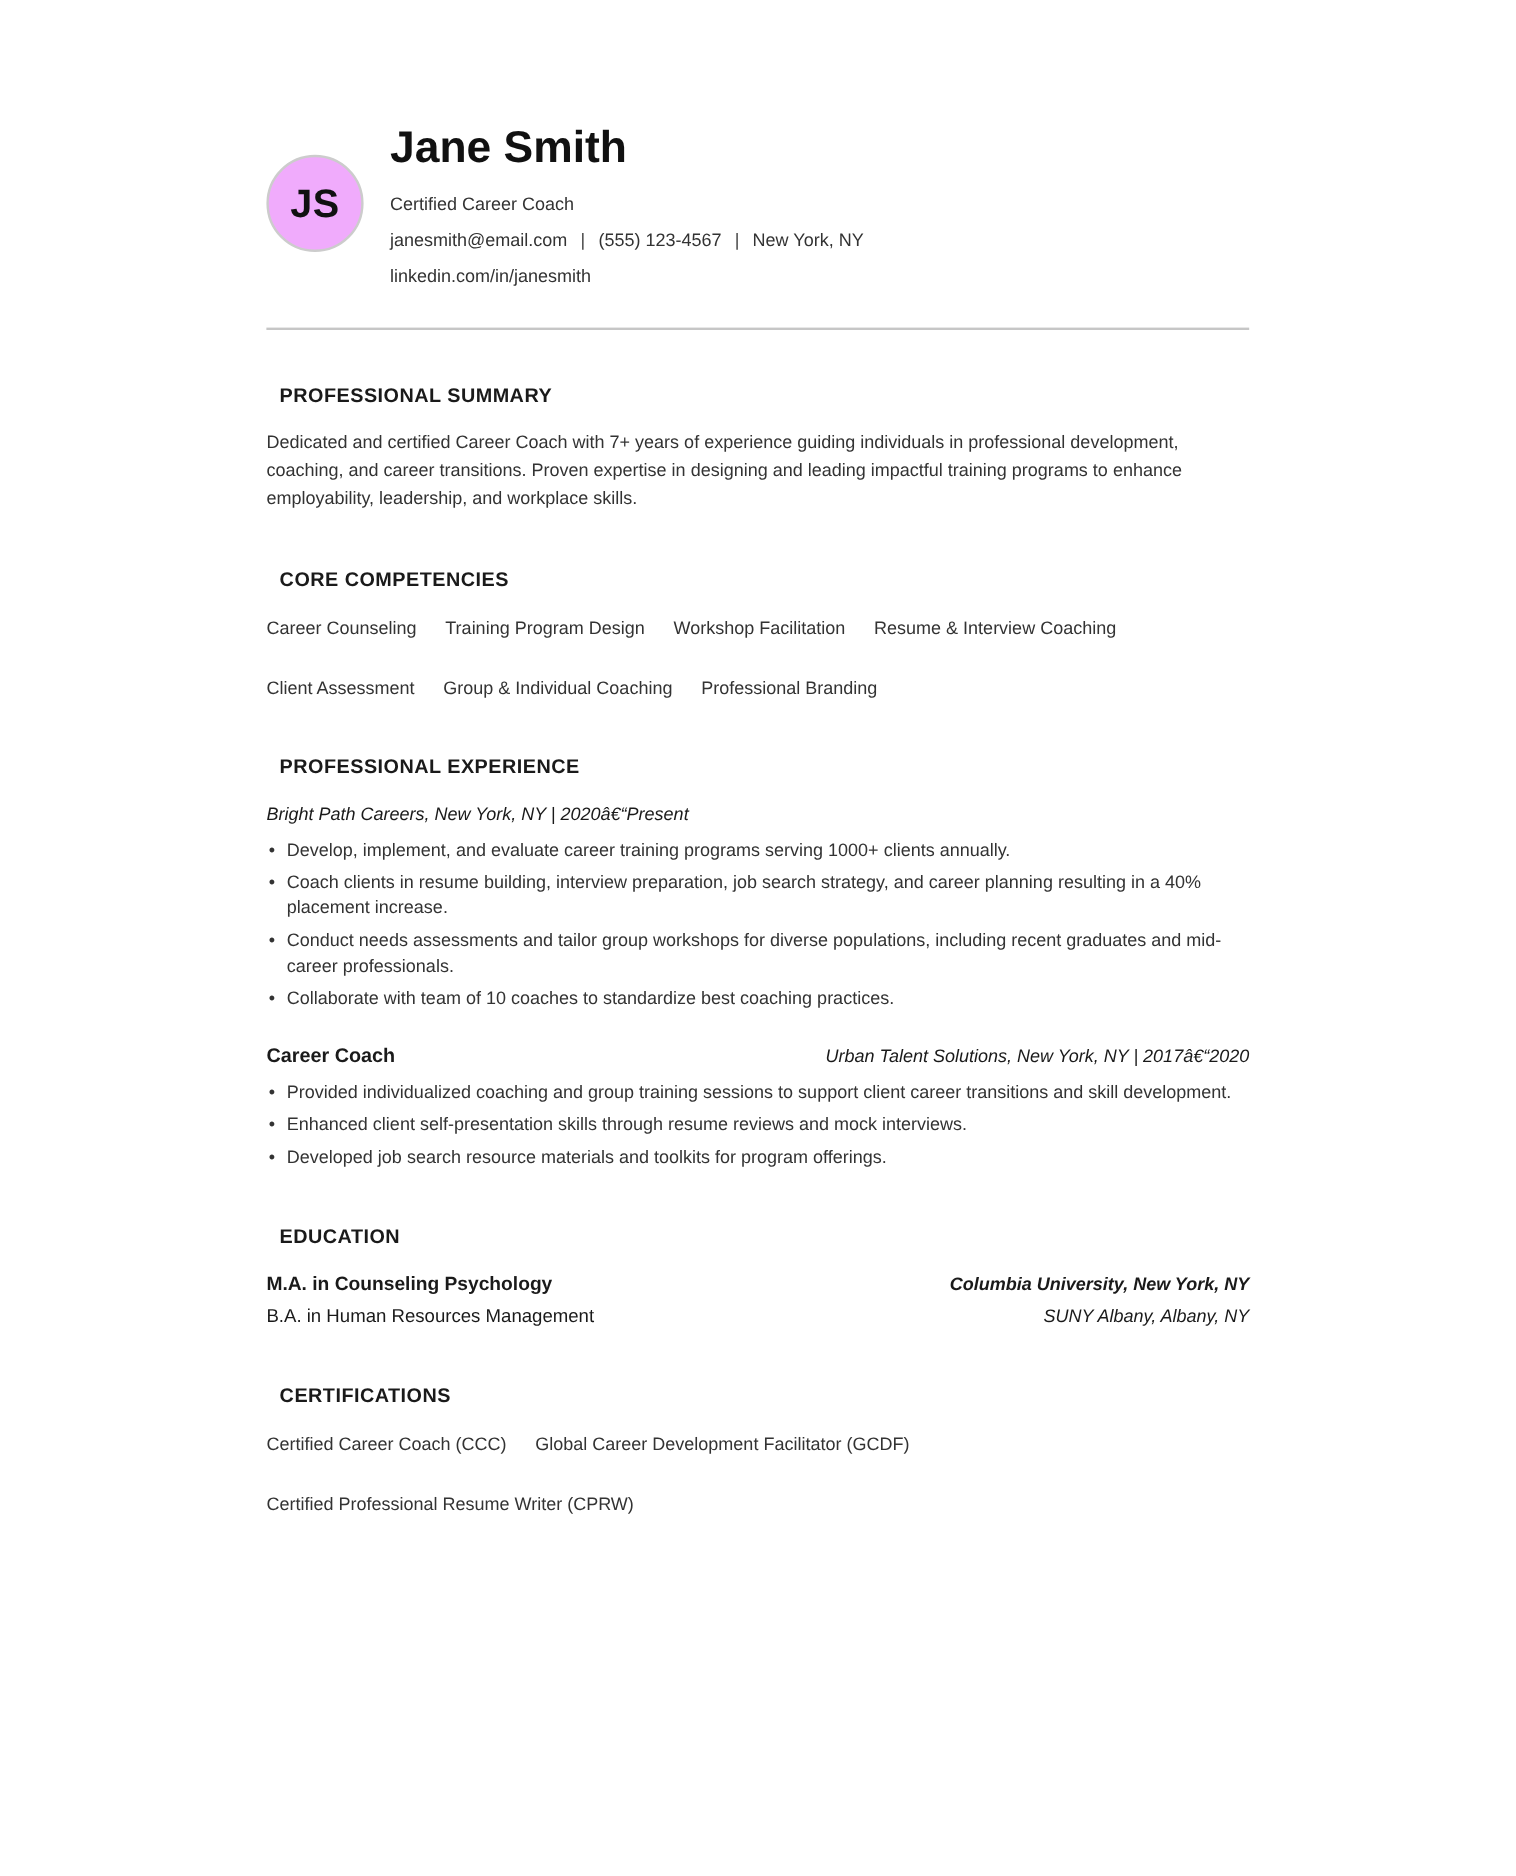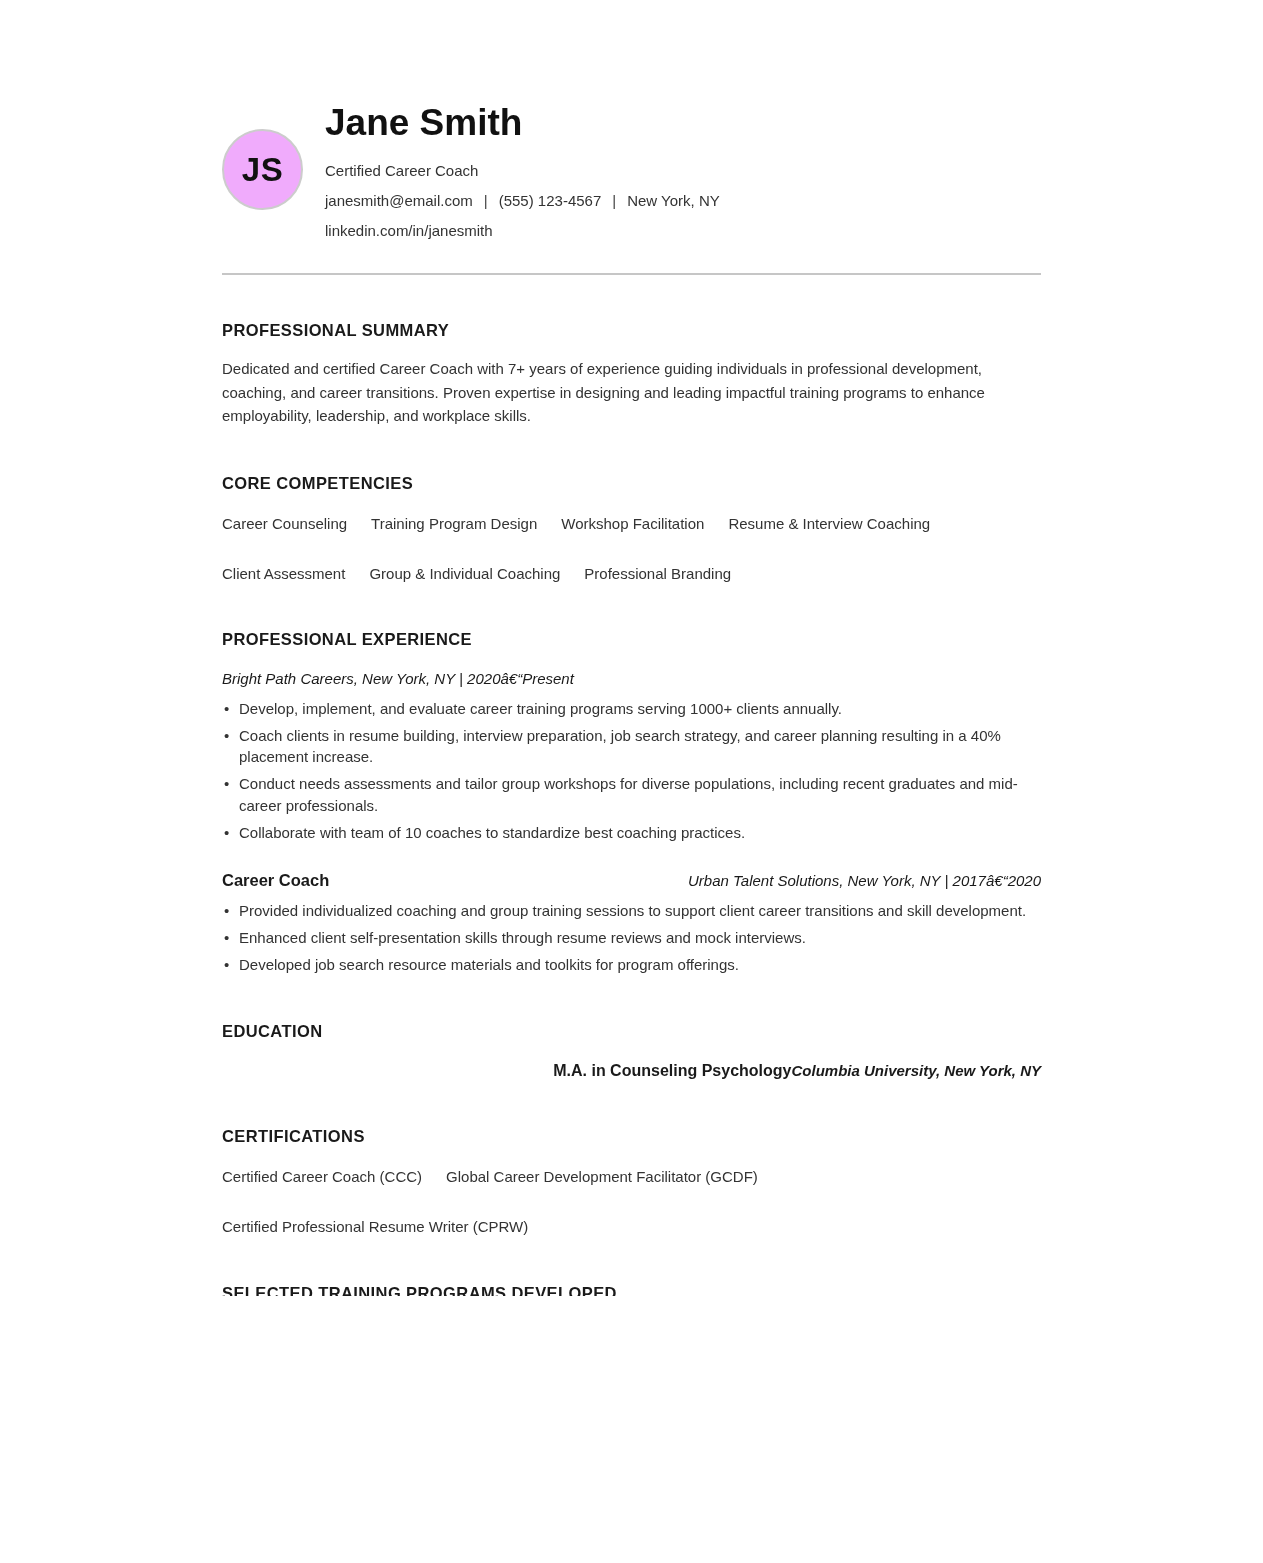--- a/index.html
+++ b/index.html
@@ -46,21 +46,21 @@
   .divider {
     margin-top: 28px;
     border: none;
     border-top: 2px solid #c6c6c6;
     height: 0;
   }
 
   
   .section { margin-top: 45px; }
   .section-heading {
-    margin: 0;
+    margin: 11px;
     font-size: 16.5px;
     font-weight: 700;
     letter-spacing: 0.4px;
     color: #1a1a1a;
     line-height: 21px;
   }
   .summary-text {
     margin: 16px 0 0;
     font-size: 15px;
     line-height: 23.5px;
@@ -84,21 +84,21 @@
     padding-left: 17px;
     font-size: 15px;
     line-height: 21.5px;
     color: #333333;
     margin-top: 5.5px;
   }
   .bullet-list li::before { content: "\2022"; position: absolute; left: 2px; color: #333333; }
 
   
   .edu-row { display: flex; justify-content: space-between; align-items: baseline; }
-  .edu-row.first { margin-top: 18px; justify-content: flex-end; }
+  .edu-row.first { margin-top: 18px; }
   .edu-row.second { margin-top: 6px; }
   .edu-degree { font-size: 15.5px; line-height: 21px; color: #1a1a1a; }
   .edu-row.first .edu-degree { font-weight: 700; font-size: 16px; }
   .edu-school { font-size: 15px; font-style: italic; line-height: 21px; color: #1a1a1a; }
   .edu-row.first .edu-school { font-weight: 700; }
 
   
   .clipped-section { margin-top: 46px; height: 13px; overflow: hidden; }
 </style>
 </head>
@@ -167,20 +167,24 @@
       </ul>
     </div>
   </div>
 
   <div class="section">
     <h2 class="section-heading">EDUCATION</h2>
     <div class="edu-row first">
       <span class="edu-degree">M.A. in Counseling Psychology</span>
       <span class="edu-school">Columbia University, New York, NY</span>
     </div>
+    <div class="edu-row second">
+      <span class="edu-degree">B.A. in Human Resources Management</span>
+      <span class="edu-school">SUNY Albany, Albany, NY</span>
+    </div>
   </div>
 
   <div class="section">
     <h2 class="section-heading">CERTIFICATIONS</h2>
     <div class="chip-row first">
       <span>Certified Career Coach (CCC)</span>
       <span>Global Career Development Facilitator (GCDF)</span>
     </div>
     <div class="chip-row second">
       <span>Certified Professional Resume Writer (CPRW)</span>

